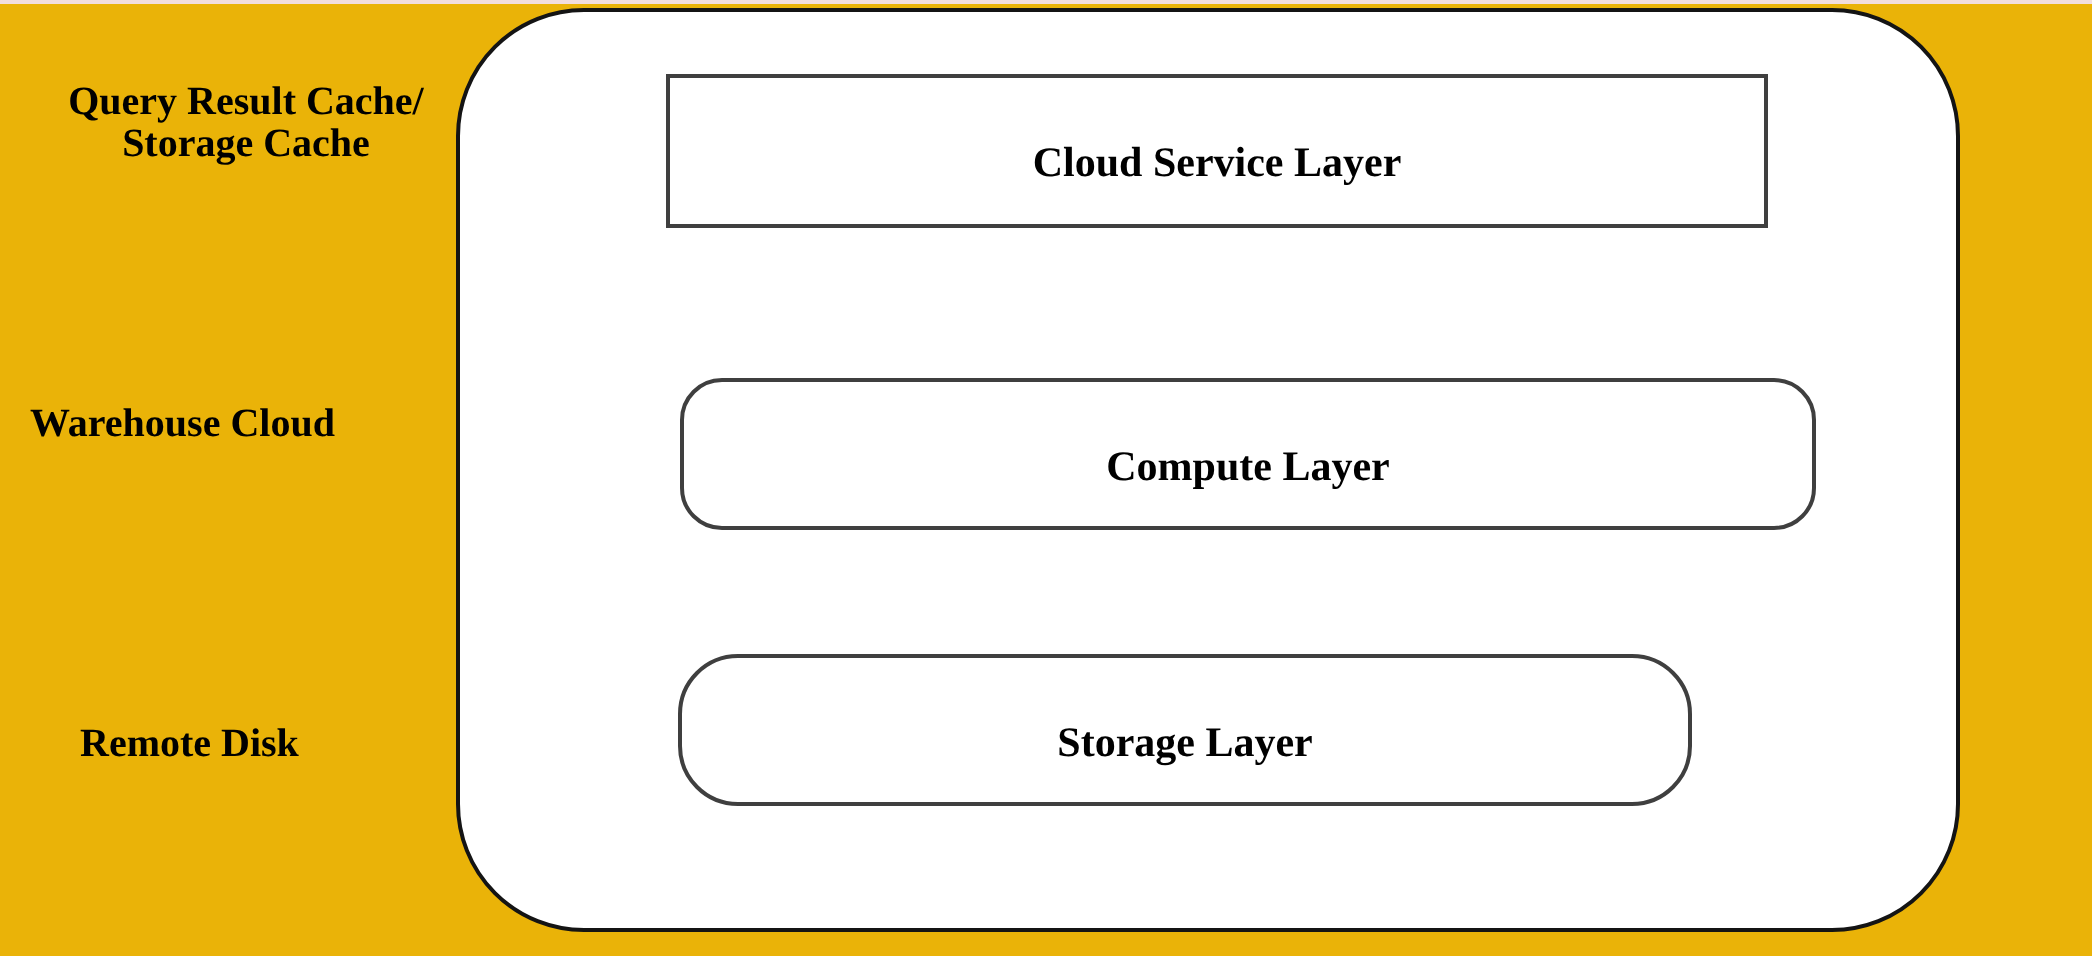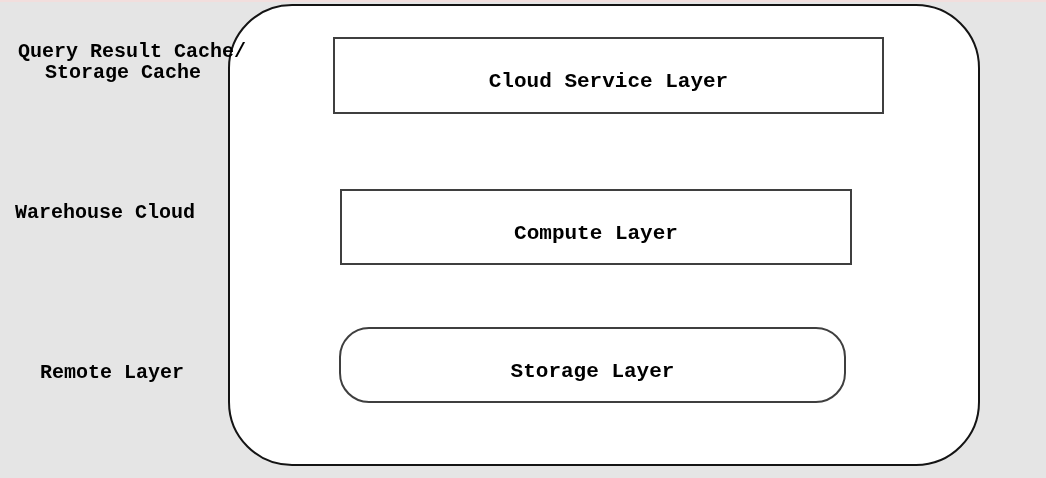--- a/index.html
+++ b/index.html
@@ -4,22 +4,22 @@
 <style>
   html, body {
     margin: 0;
     padding: 0;
     background: #ffffff;
   }
   .stage {
     position: relative;
     width: 1046px;
     height: 478px;
-    background: #e5e5e5;
-    font-family: Liberation Mono, monospace;
+    background: #eab308;
+    font-family: Liberation Serif, serif;
     color: #000000;
     overflow: hidden;
   }
   .top-line {
     position: absolute;
     left: 0;
     top: 0;
     width: 1046px;
     height: 2px;
     background: #f2dedd;
@@ -71,22 +71,23 @@
   }
   .layer-box-1 {
     left: 333px;
     top: 37px;
     width: 551px;
     height: 77px;
   }
   .layer-box-2 {
     left: 340px;
     top: 189px;
-    width: 512px;
+    width: 568px;
     height: 76px;
+    border-radius: 21px;
   }
   .layer-box-3 {
     left: 339px;
     top: 327px;
     width: 507px;
     height: 76px;
     border-radius: 30px;
   }
   .layer-label {
     font-size: 21px;
@@ -108,21 +109,21 @@
   <div class="side-label side-label-1">
     <span class="line">Query Result Cache/</span>
     <span class="line">Storage Cache</span>
   </div>
 
   <div class="side-label side-label-2">
     <span class="line">Warehouse Cloud</span>
   </div>
 
   <div class="side-label side-label-3">
-    <span class="line">Remote Layer</span>
+    <span class="line">Remote Disk</span>
   </div>
 
   <div class="layer-box layer-box-1">
     <span class="layer-label">Cloud Service Layer</span>
   </div>
 
   <div class="layer-box layer-box-2">
     <span class="layer-label">Compute Layer</span>
   </div>
 

